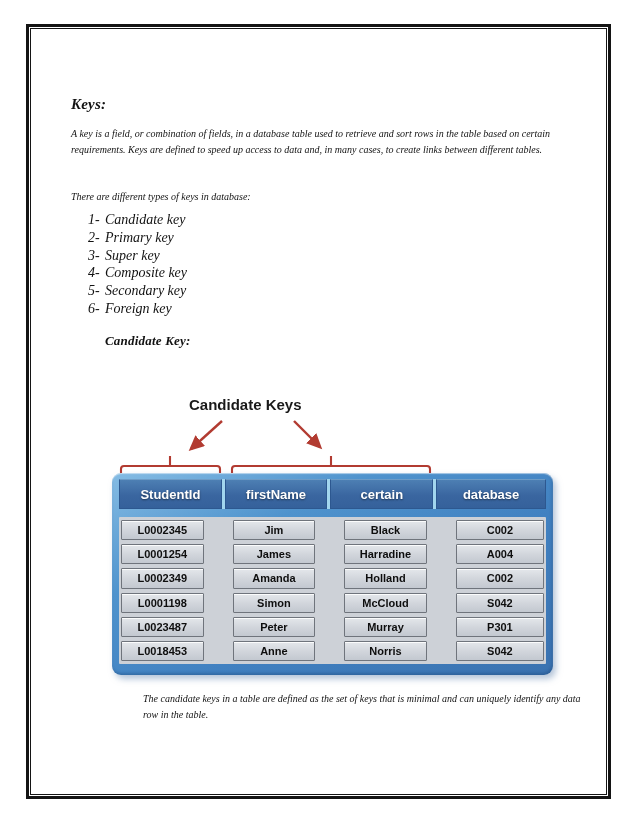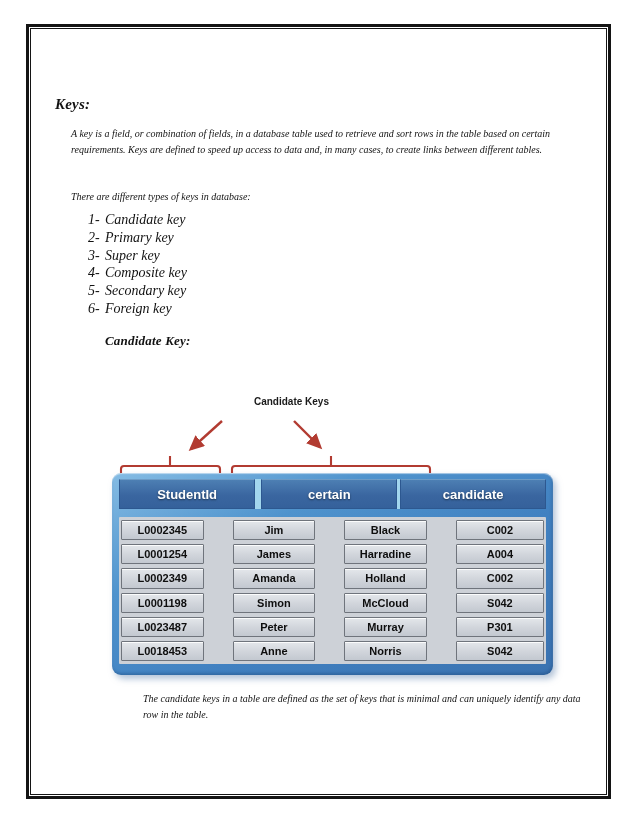--- a/index.html
+++ b/index.html
@@ -6,37 +6,37 @@
   html,body { width:638px; height:826px; background:#ffffff; overflow:hidden; }
   body { position:relative; font-family:"Liberation Serif", serif; color:#121212; }
 
   
   .frame-outer { position:absolute; left:26px; top:24px; width:585px; height:775px;
                  border:3px solid #141414; }
   .frame-inner { position:absolute; inset:1px; border:1px solid #141414; }
 
   .abs { position:absolute; }
 
-  .doc-heading { left:55px; top:96px; font-size:15px; font-weight:bold; font-style:italic; letter-spacing:.2px; }
+  .doc-heading { left:71px; top:96px; font-size:15px; font-weight:bold; font-style:italic; letter-spacing:.2px; }
   .doc-par { font-style:italic; font-size:10px; line-height:16px; }
   #intro { left:71px; top:126px; width:492px; }
   #types-intro { left:71px; top:189px; width:492px; }
 
   #key-list { left:88px; top:211px; font-style:italic; font-size:14px; }
   .li { display:flex; line-height:17.8px; }
   .li .num { width:17px; }
   .li .lbl { }
 
   #section-heading { left:105px; top:333px; font-size:13px; font-weight:bold; font-style:italic; letter-spacing:.2px; }
 
   #closing { left:113px; top:691px; width:442px;margin-left:30px; }
 
   
-  #fig-caption { left:189px; top:396px; width:140px; text-align:right;
-                 font-family:"Liberation Sans", sans-serif; font-weight:bold; font-size:10px; color:#1a1a1a; }
+  #fig-caption { left:189px; top:396px; width:140px; text-align:left;
+                 font-family:"Liberation Sans", sans-serif; font-weight:bold; font-size:15px; color:#1a1a1a; }
   #fig-annotations { left:100px; top:388px; }
 
   
   .dbtable { left:112px; top:473px; width:441px; height:202px; border-radius:9px;
              background:linear-gradient(155deg,#85bce4 0%, #4f93cd 30%, #4181c1 60%, #3a72b0 100%);
              padding:6px 7px;
              box-shadow:3px 4px 6px rgba(120,150,185,.55), inset 0 1px 1px rgba(255,255,255,.55), inset -1px -2px 3px rgba(20,60,110,.35); }
   .thead { display:flex; height:30px; margin-bottom:8px; }
   .th { flex:1 1 0; display:flex; align-items:center; justify-content:center;
         background:linear-gradient(180deg,#4d7fb3 0%, #3a66a0 55%, #35619b 100%);
@@ -114,24 +114,25 @@
     <path d="M 70,78 L 70,68"></path>
     <path d="M 132,88 L 132,81 Q 132,78 135,78 L 327,78 Q 330,78 330,81 L 330,88"></path>
     <path d="M 231,78 L 231,68"></path>
   </g>
 </svg>
 
 <div class="abs dbtable">
   <div class="thead" id="thead">
       <div class="th">StudentId</div>
       <div class="th-sep"></div>
+      <div class="th">firstName</div>
       <div class="th-sep"></div>
       <div class="th">certain</div>
       <div class="th-sep"></div>
-      <div class="th">candidate</div>
+      <div class="th">database</div>
     </div>
   <div class="tbody" id="tbody">
       <div class="tr">
         <div class="td">L0002345</div>
         <div class="td">Jim</div>
         <div class="td">Black</div>
         <div class="td">C002</div>
       </div>
       <div class="tr">
         <div class="td">L0001254</div>

